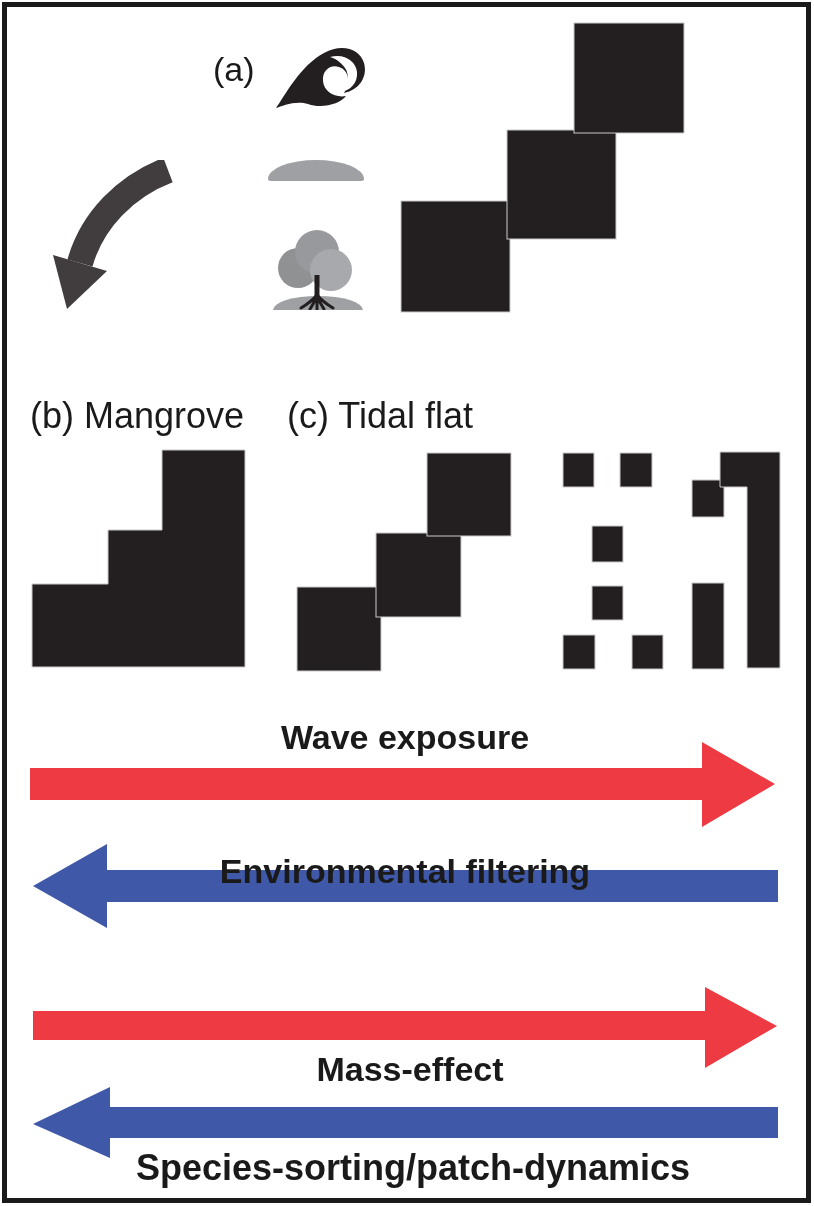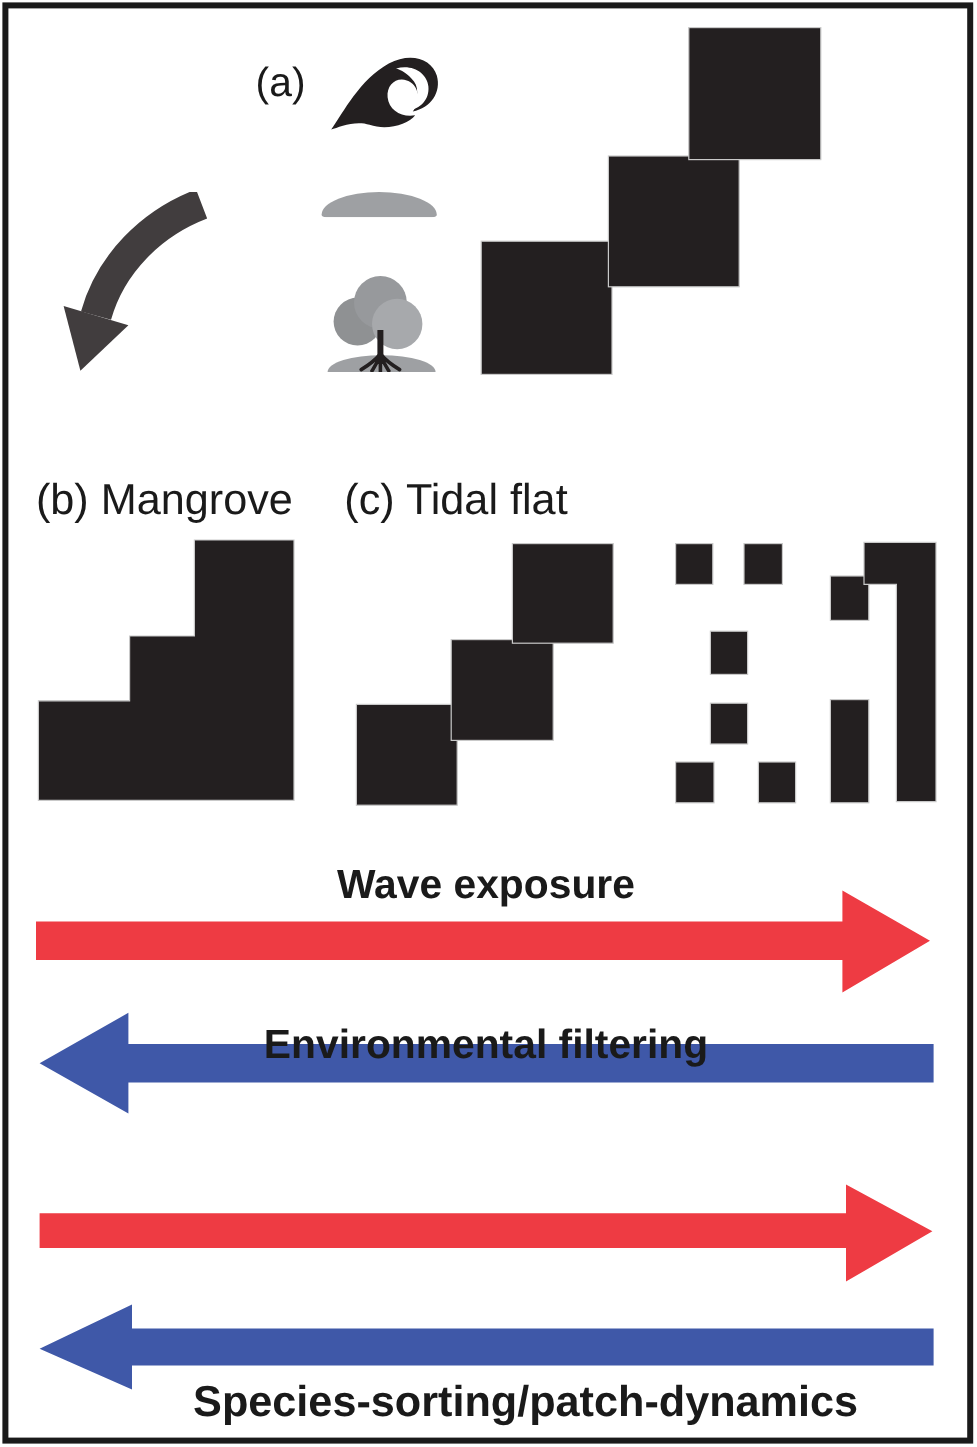--- a/index.html
+++ b/index.html
@@ -72,15 +72,16 @@
     <circle cx="63" cy="55" r="21" fill="#A7A9AC"></circle>
     <rect x="46.5" y="60" width="5" height="25" fill="#231F20"></rect>
     <path d="M49,80 C44,86 38,90 33,93 M49,80 C47,87 44,91 42,94 M49,81 L49,95 M49,80 C51,87 54,91 56,94 M49,80 C54,86 60,90 65,93" fill="none" stroke-width="3" stroke-linecap="round" stroke="#231F20"></path>
   </svg>
 
   <span class="lbl panel-label" style="left:137px;top:398px;">(b) Mangrove</span>
   <span class="lbl panel-label" style="left:380px;top:398px;">(c) Tidal flat</span>
 
   <span class="lbl arrow-label" style="left:405px;top:720px;">Wave exposure</span>
   <span class="lbl arrow-label" style="left:405px;top:830px;margin-top:24px;">Environmental filtering</span>
-  <span class="lbl arrow-label big" style="left:438px;top:1150px;">Species-sorting/patch-dynamics</span>
+  <span class="lbl arrow-label" style="left:410px;top:1052px;">Mass-effect</span>
+  <span class="lbl arrow-label big" style="left:413px;top:1150px;">Species-sorting/patch-dynamics</span>
 
 </div>
 
 </body></html>

